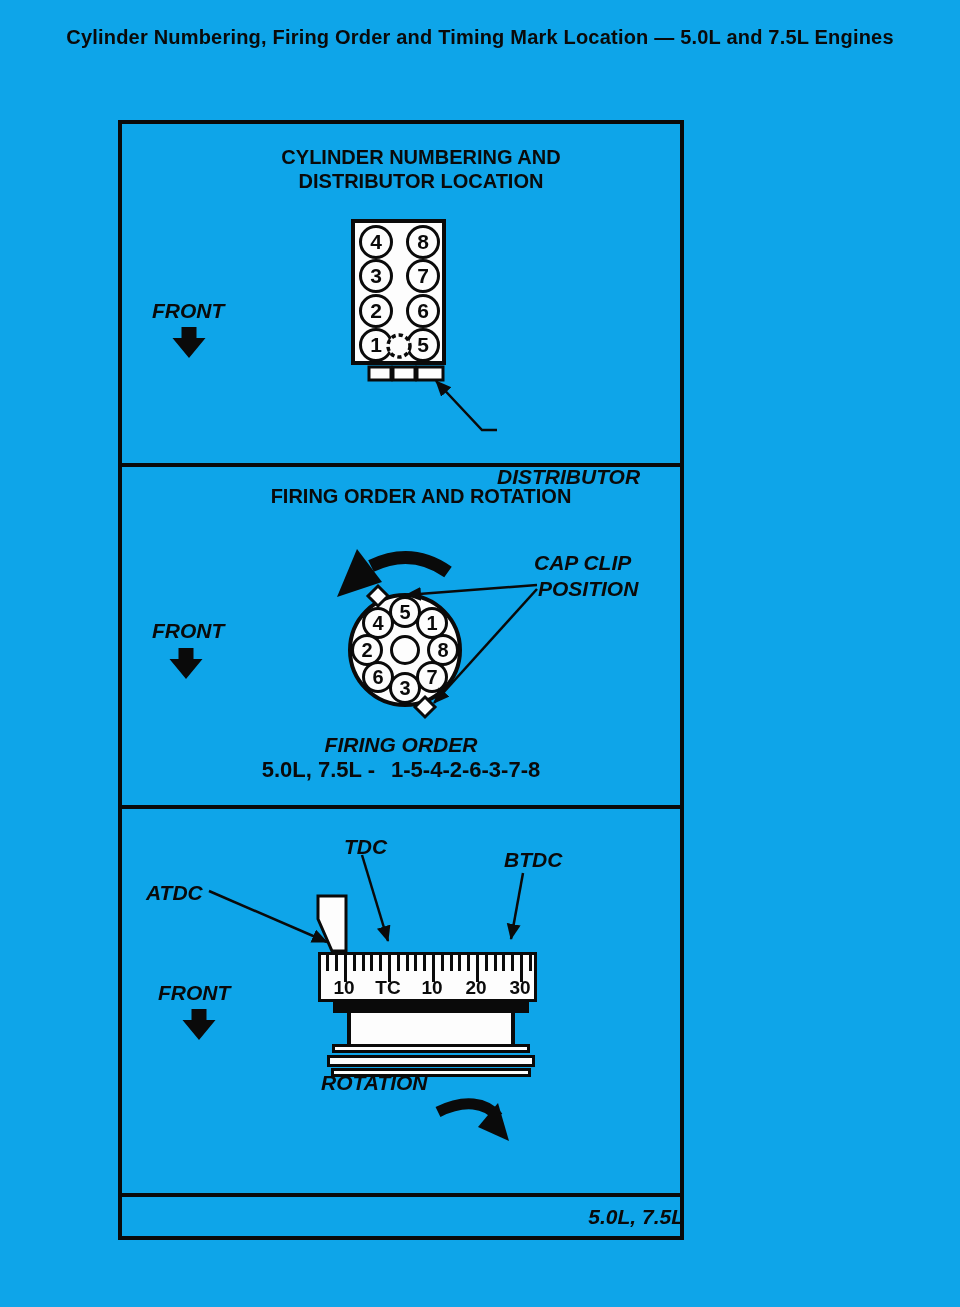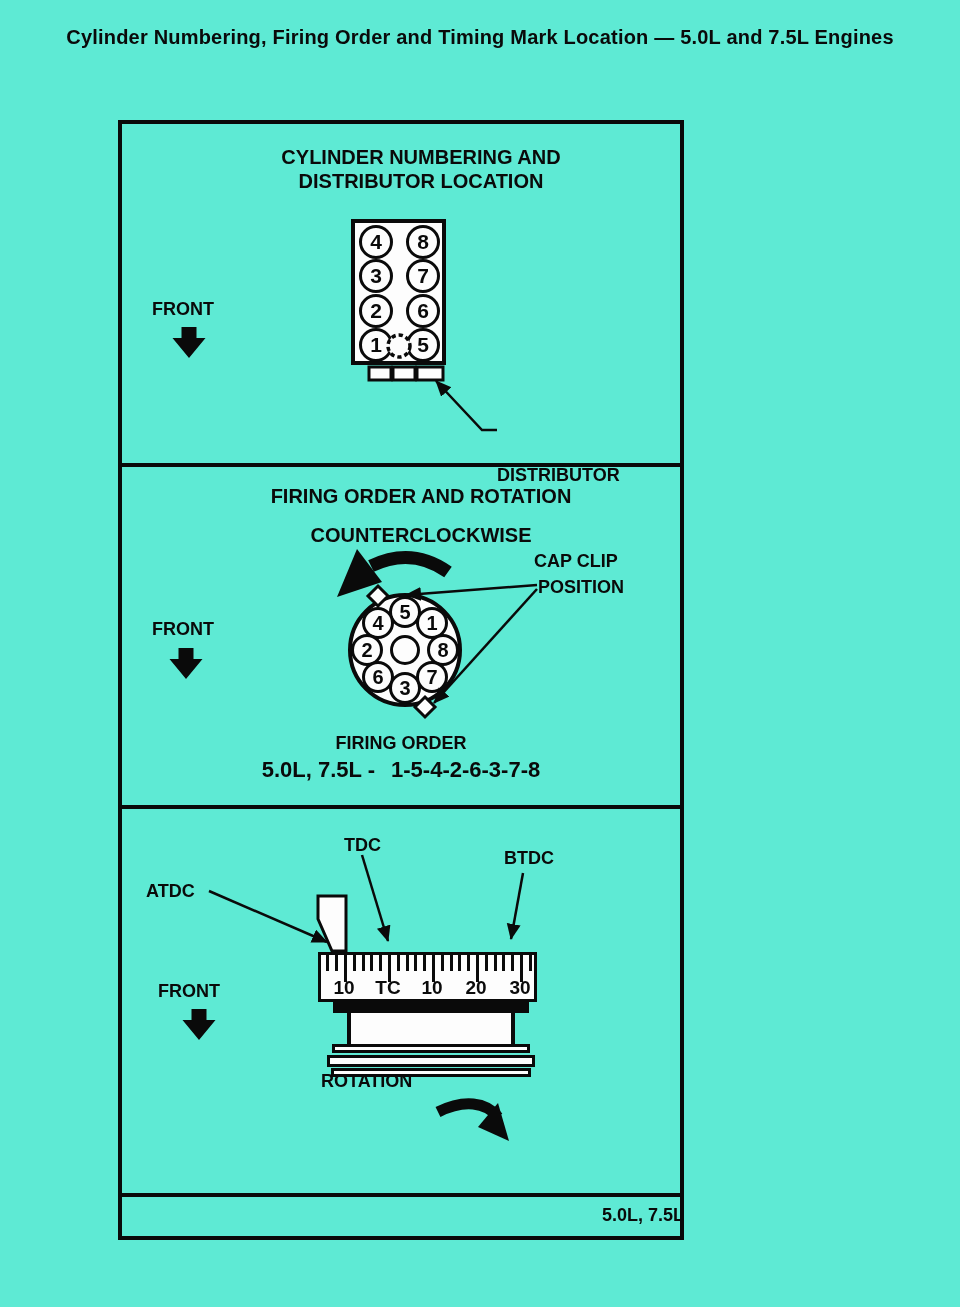--- a/index.html
+++ b/index.html
@@ -1,28 +1,28 @@
 <!DOCTYPE html>
 <html style="--ink: #0a0a0a;"><head>
 <meta charset="utf-8">
 <style>
   * { margin:0; padding:0; box-sizing:border-box; }
   html,body { background:#fdfdfd; }
   .page {
     position:relative; width:960px; height:1307px; margin:0 auto;
-    background:#5eead4; color:var(--ink,#0a0a0a);
+    background:#0ea5e9; color:var(--ink,#0a0a0a);
     font-family:"Liberation Sans", sans-serif; font-weight:bold; overflow:hidden;
   }
   .abs { position:absolute; }
   .page-title { top:26px; left:0; width:960px; text-align:center; font-size:20px; letter-spacing:.2px; }
   .frame { left:118px; top:120px; width:566px; height:1120px; border:4px solid var(--ink,#0a0a0a); }
   .divider { position:absolute; left:0; width:100%; height:4px; background:var(--ink,#0a0a0a); }
   .d1 { top:339px; } .d2 { top:681px; } .d3 { top:1069px; }
   .h-center { left:118px; width:566px; text-align:center; }
-  .fs20 { font-size:20px;margin-left:20px; } .fs21 { font-size:18px; } .fs22 { font-size:22px; }
+  .fs20 { font-size:20px;margin-left:20px; } .fs21 { font-size:21px;font-style:italic; } .fs22 { font-size:22px; }
   .s1h1 { top:146px; } .s1h2 { top:170px; }
   .front-1 { left:152px; top:299px; } .front-2 { left:152px; top:619px; } .front-3 { left:158px; top:981px; }
   .distributor-label { left:497px; top:419px;margin-top:46px; }
   .engine-block { left:351px; top:219px; width:95px; height:146px; border:4px solid var(--ink,#0a0a0a); background:#fdfdfd; }
   .cyl { position:absolute; width:34px; height:34px; border:3.5px solid var(--ink,#0a0a0a); border-radius:50%;
          display:flex; align-items:center; justify-content:center; font-size:21px; background:#fdfdfd; }
   .cL0{left:4px;top:2px;} .cL1{left:4px;top:36px;} .cL2{left:4px;top:71px;} .cL3{left:4px;top:105px;}
   .cR0{left:51px;top:2px;} .cR1{left:51px;top:36px;} .cR2{left:51px;top:71px;} .cR3{left:51px;top:105px;}
   .s2h { top:485px; } .ccw-label { top:524px; }
   .capclip-1 { left:534px; top:551px; } .capclip-2 { left:538px; top:577px; }
@@ -93,21 +93,20 @@
         <span>6</span>
       </div>
     <div class="cyl cR3">
         <span>5</span>
       </div>
   </div>
 
   <div class="abs distributor-label fs21">DISTRIBUTOR</div>
 
   <div class="abs h-center s2h fs20">FIRING ORDER AND ROTATION</div>
-  <div class="abs h-center ccw-label fs20">COUNTERCLOCKWISE</div>
   <div class="abs capclip-1 fs21">CAP CLIP</div>
   <div class="abs capclip-2 fs21">POSITION</div>
   <div class="abs front-2 fs21">FRONT</div>
 
   <div class="abs dist-cap">
     <div class="term t-top">
         <span>5</span>
       </div>
     <div class="term t-ul">
         <span>4</span>

